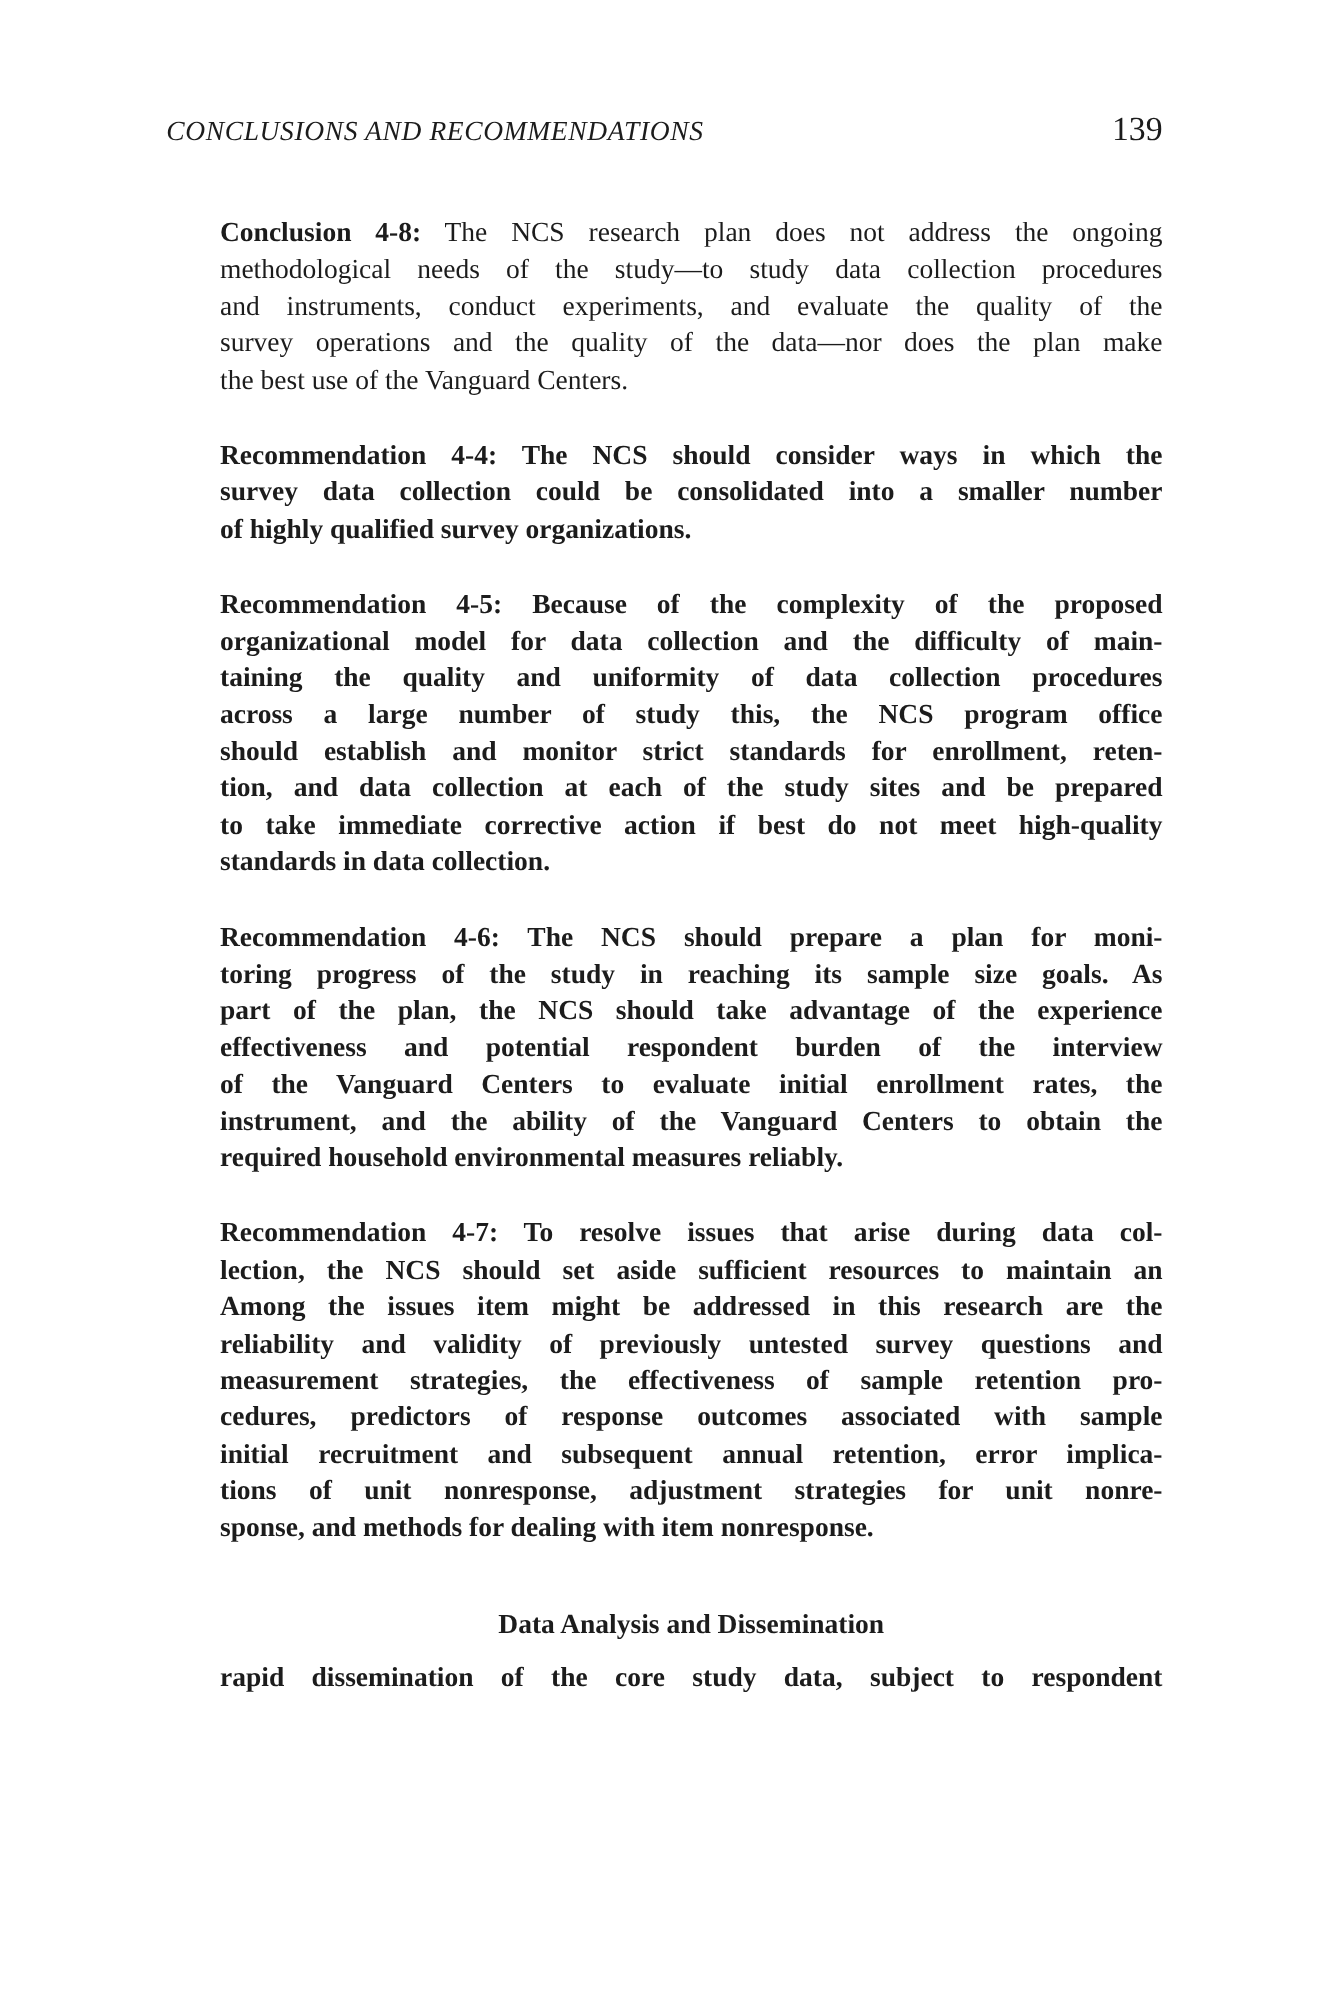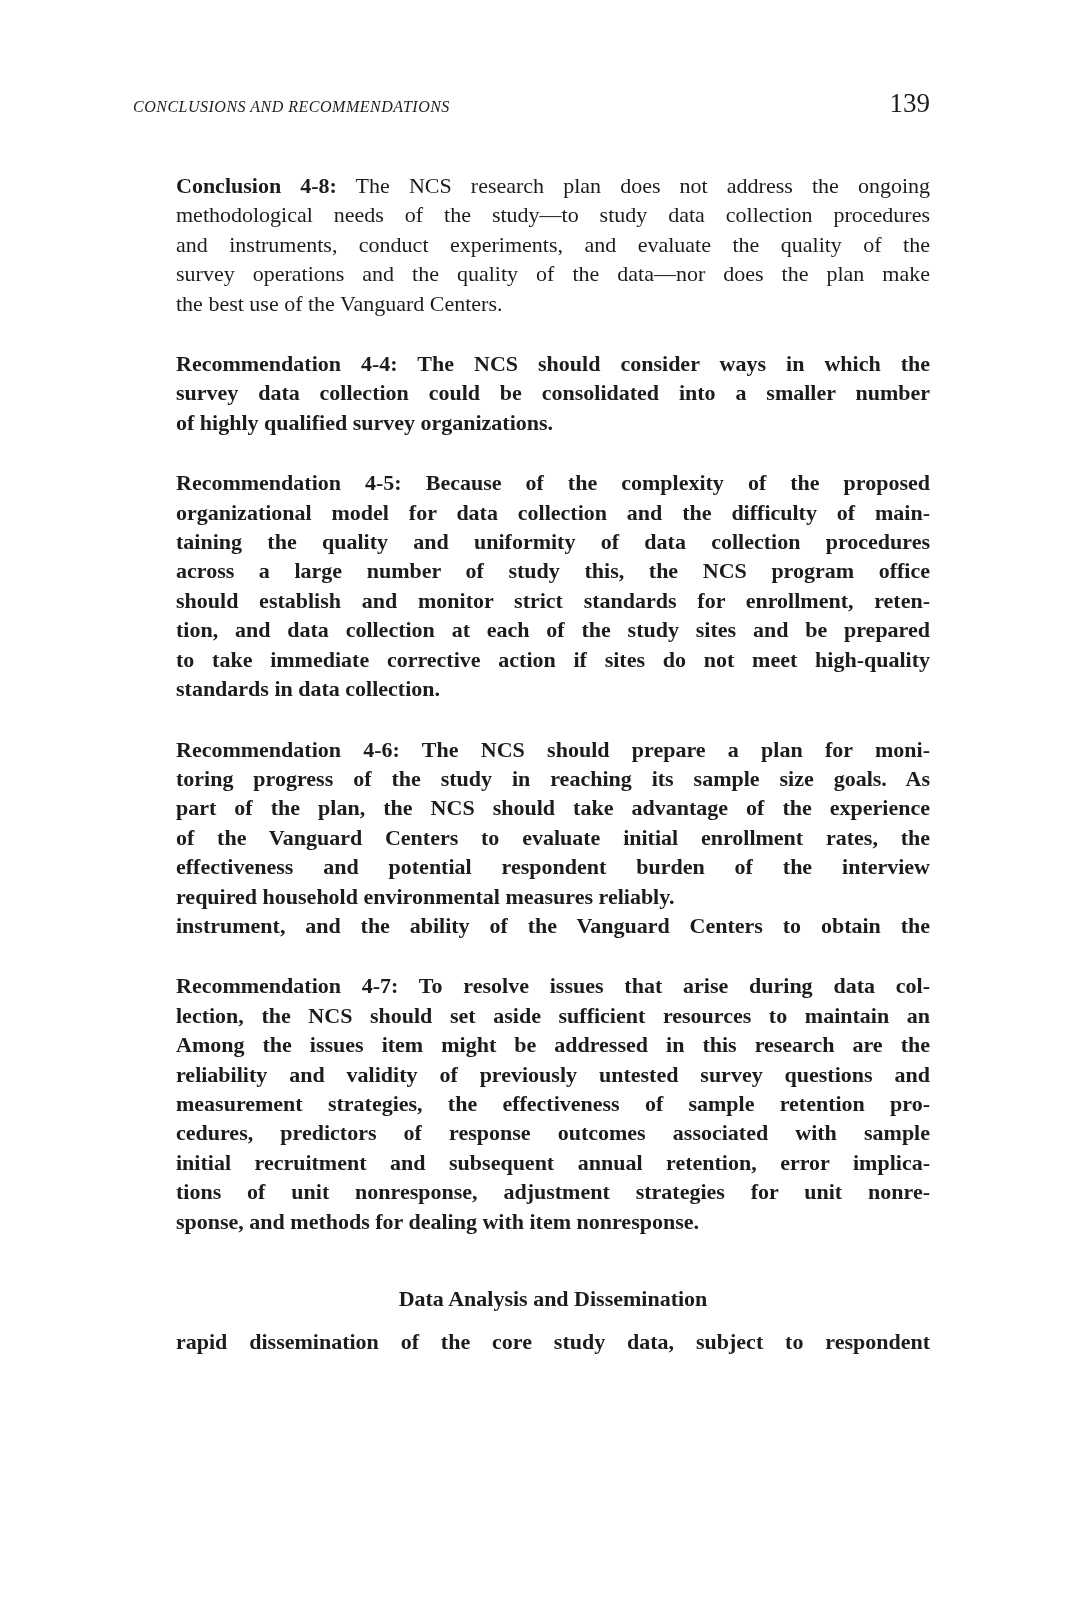--- a/index.html
+++ b/index.html
@@ -16,21 +16,21 @@
     position: absolute;
     top: 88px;
     left: 133px;
     width: 797px;
     display: flex;
     justify-content: space-between;
     align-items: baseline;
   }
   .rh-title {
     font-style: italic;
-    font-size: 16px;
+    font-size: 22px;
     letter-spacing: 0.5px;
     white-space: nowrap;
     text-align: right;
   }
   .rh-page {
     font-size: 27px;
   }
   .content {
     position: absolute;
     top: 151px;
@@ -75,31 +75,31 @@
         <div class="line">survey data collection could be consolidated into a smaller number</div>
         <div class="line last">of highly qualified survey organizations.</div>
       </div>
       <div class="para recommendation">
         <div class="line"><span class="plabel">Recommendation 4-5:</span> Because of the complexity of the proposed</div>
         <div class="line">organizational model for data collection and the difficulty of main-</div>
         <div class="line">taining the quality and uniformity of data collection procedures</div>
         <div class="line">across a large number of study this, the NCS program office</div>
         <div class="line">should establish and monitor strict standards for enrollment, reten-</div>
         <div class="line">tion, and data collection at each of the study sites and be prepared</div>
-        <div class="line">to take immediate corrective action if sites do not meet high-quality</div>
+        <div class="line">to take immediate corrective action if best do not meet high-quality</div>
         <div class="line last">standards in data collection.</div>
       </div>
       <div class="para recommendation">
         <div class="line"><span class="plabel">Recommendation 4-6:</span> The NCS should prepare a plan for moni-</div>
         <div class="line">toring progress of the study in reaching its sample size goals. As</div>
         <div class="line">part of the plan, the NCS should take advantage of the experience</div>
+        <div class="line">effectiveness and potential respondent burden of the interview</div>
         <div class="line">of the Vanguard Centers to evaluate initial enrollment rates, the</div>
-        <div class="line">effectiveness and potential respondent burden of the interview</div>
+        <div class="line">instrument, and the ability of the Vanguard Centers to obtain the</div>
         <div class="line last">required household environmental measures reliably.</div>
-        <div class="line">instrument, and the ability of the Vanguard Centers to obtain the</div>
       </div>
       <div class="para recommendation">
         <div class="line"><span class="plabel">Recommendation 4-7:</span> To resolve issues that arise during data col-</div>
         <div class="line">lection, the NCS should set aside sufficient resources to maintain an</div>
         <div class="line">Among the issues item might be addressed in this research are the</div>
         <div class="line">reliability and validity of previously untested survey questions and</div>
         <div class="line">measurement strategies, the effectiveness of sample retention pro-</div>
         <div class="line">cedures, predictors of response outcomes associated with sample</div>
         <div class="line">initial recruitment and subsequent annual retention, error implica-</div>
         <div class="line">tions of unit nonresponse, adjustment strategies for unit nonre-</div>

